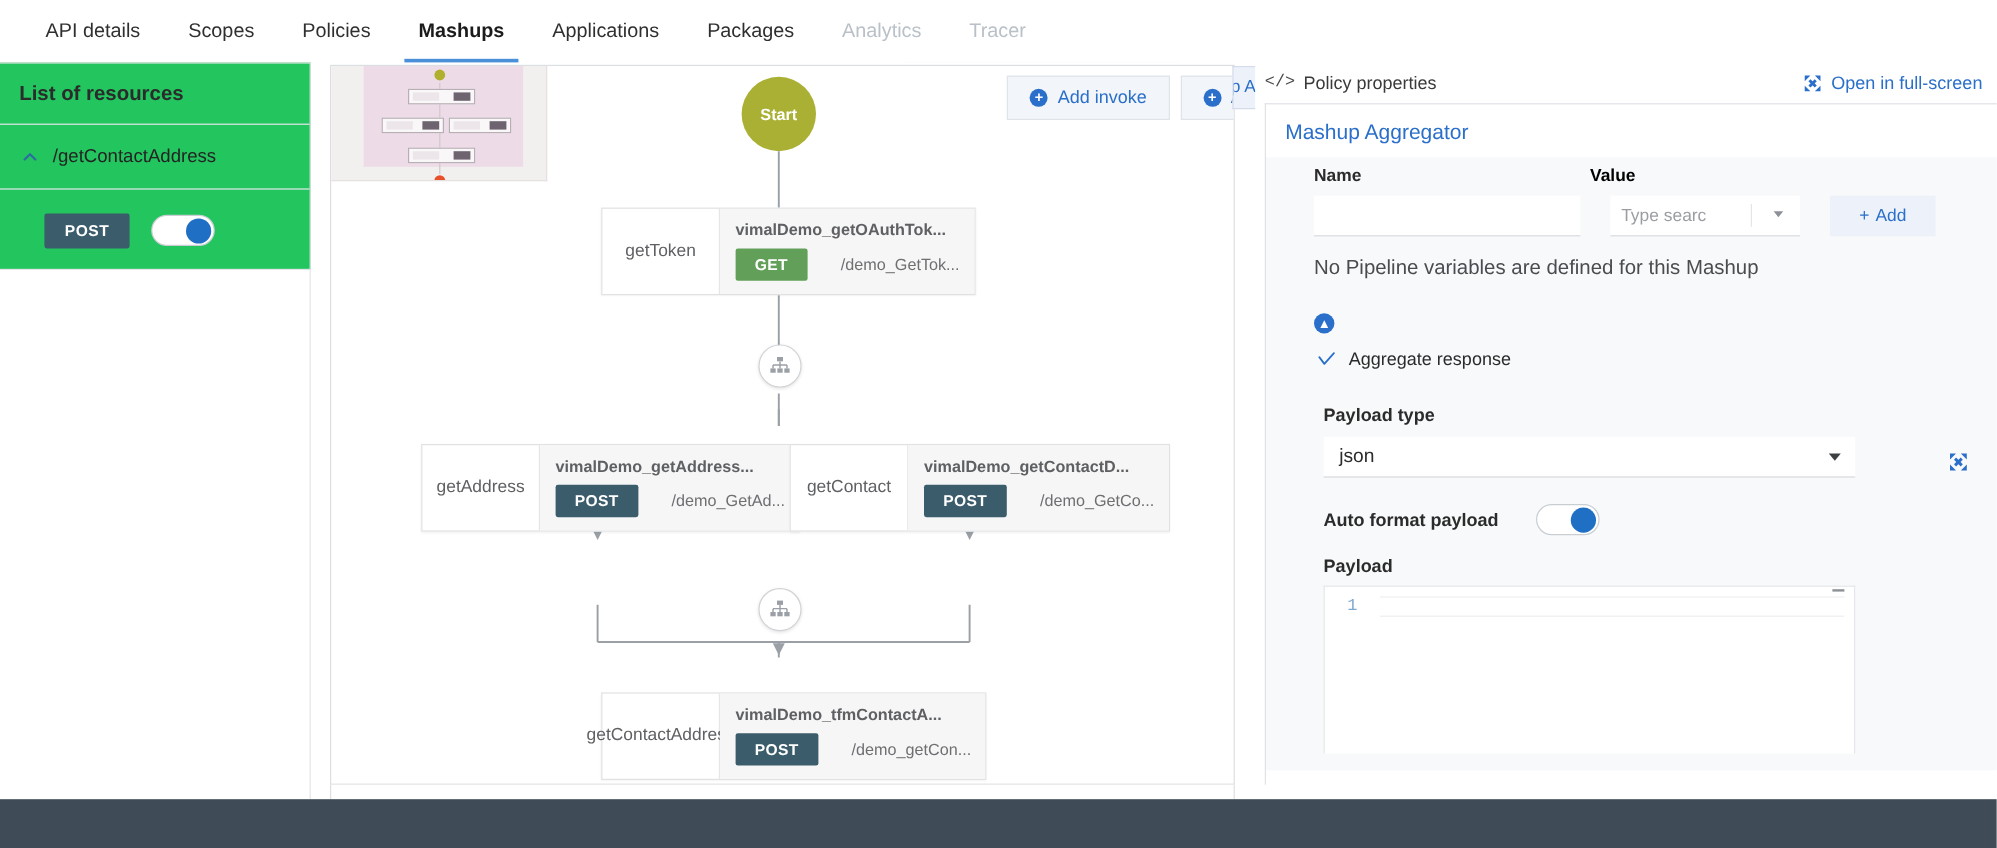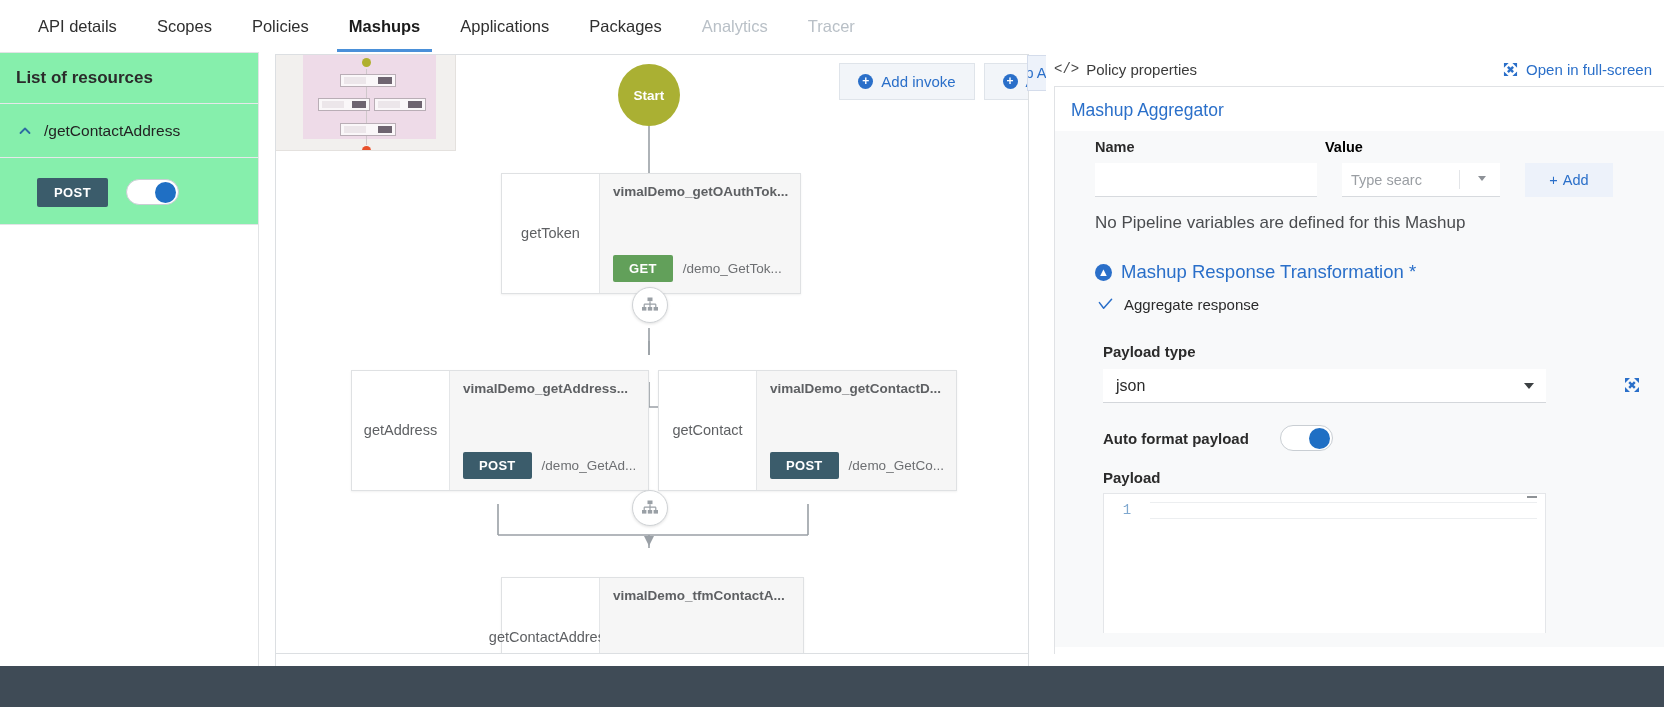--- a/index.html
+++ b/index.html
@@ -23,21 +23,21 @@
     content:"";position:absolute;left:8px;right:8px;bottom:0;height:3px;background:#4a90d9;
   }
   .tab.disabled{color:#b9c0c7;cursor:default;}
   .tabbar-shade{
     position:absolute;left:754px;top:0;width:230px;height:52px;background:#f1f4f7;z-index:-1;
   }
 
   
   .left-panel{
     position:absolute;left:0;top:52px;width:259px;height:173px;
-    background:#86efac;border:1px solid #e2e4e6;border-left:none;box-sizing:border-box;
+    background:#22c55e;border:1px solid #e2e4e6;border-left:none;box-sizing:border-box;
   }
   .left-head{
     height:50px;display:flex;align-items:center;padding-left:16px;
     font-size:17px;font-weight:bold;color:#2b2b2b;border-bottom:1px solid #e6e8ea;
   }
   .res-row{
     height:53px;display:flex;align-items:center;padding-left:16px;
     border-bottom:1px solid #e6e8ea;
   }
   .caret{
@@ -100,21 +100,21 @@
   .node .left-cell{
     width:98px;display:flex;align-items:center;justify-content:center;text-align:center;
     font-size:14.5px;color:#5e6063;padding:6px;box-sizing:border-box;
     border-right:1px solid #e4e6e8;line-height:1.25;
   }
   .node .right-cell{
     background:#f6f6f6;padding:10px 12px 11px 13px;box-sizing:border-box;
     display:flex;flex-direction:column;justify-content:center;gap:8px;
   }
   .node .title{font-size:13.5px;font-weight:bold;color:#5e6063;white-space:nowrap;}
-  .node .mrow{display:flex;align-items:center;gap:10px;margin-top:48px;}
+  .node .mrow{display:flex;align-items:center;gap:28px;}
   .mverb{
     color:#fff;font-size:13px;font-weight:bold;letter-spacing:.3px;
     padding:6px 16px;border-radius:2px;
   }
   .mverb.get{background:#62a05a;}
   .mverb.post{background:#3b5c6b;}
   .mpath{font-size:13.5px;color:#6d6f72;white-space:nowrap;}
 
   .junction{
     position:absolute;width:34px;height:34px;border-radius:50%;
@@ -457,21 +457,20 @@
           </div>
           <div class="add-btn">
             <span>+</span>
             <span>Add</span>
           </div>
         </div>
         <div class="nv-msg">No Pipeline variables are defined for this Mashup</div>
 
         <div class="mrt-head">
           <span class="up-ico">▲</span>
-          <span class="mrt-title">Mashup Response Transformation *</span>
         </div>
 
         <div class="agg-row">
           <svg class="check-ico" viewBox="0 0 16 16">
             <path d="M1.5 6 L6 12 L14.5 2.5" fill="none" stroke="#2a6fc9" stroke-width="1.6" stroke-linecap="round" stroke-linejoin="round"></path>
           </svg>
           <span class="agg-label">Aggregate response</span>
         </div>
 
         <svg class="expand-ico" viewBox="0 0 16 16">

